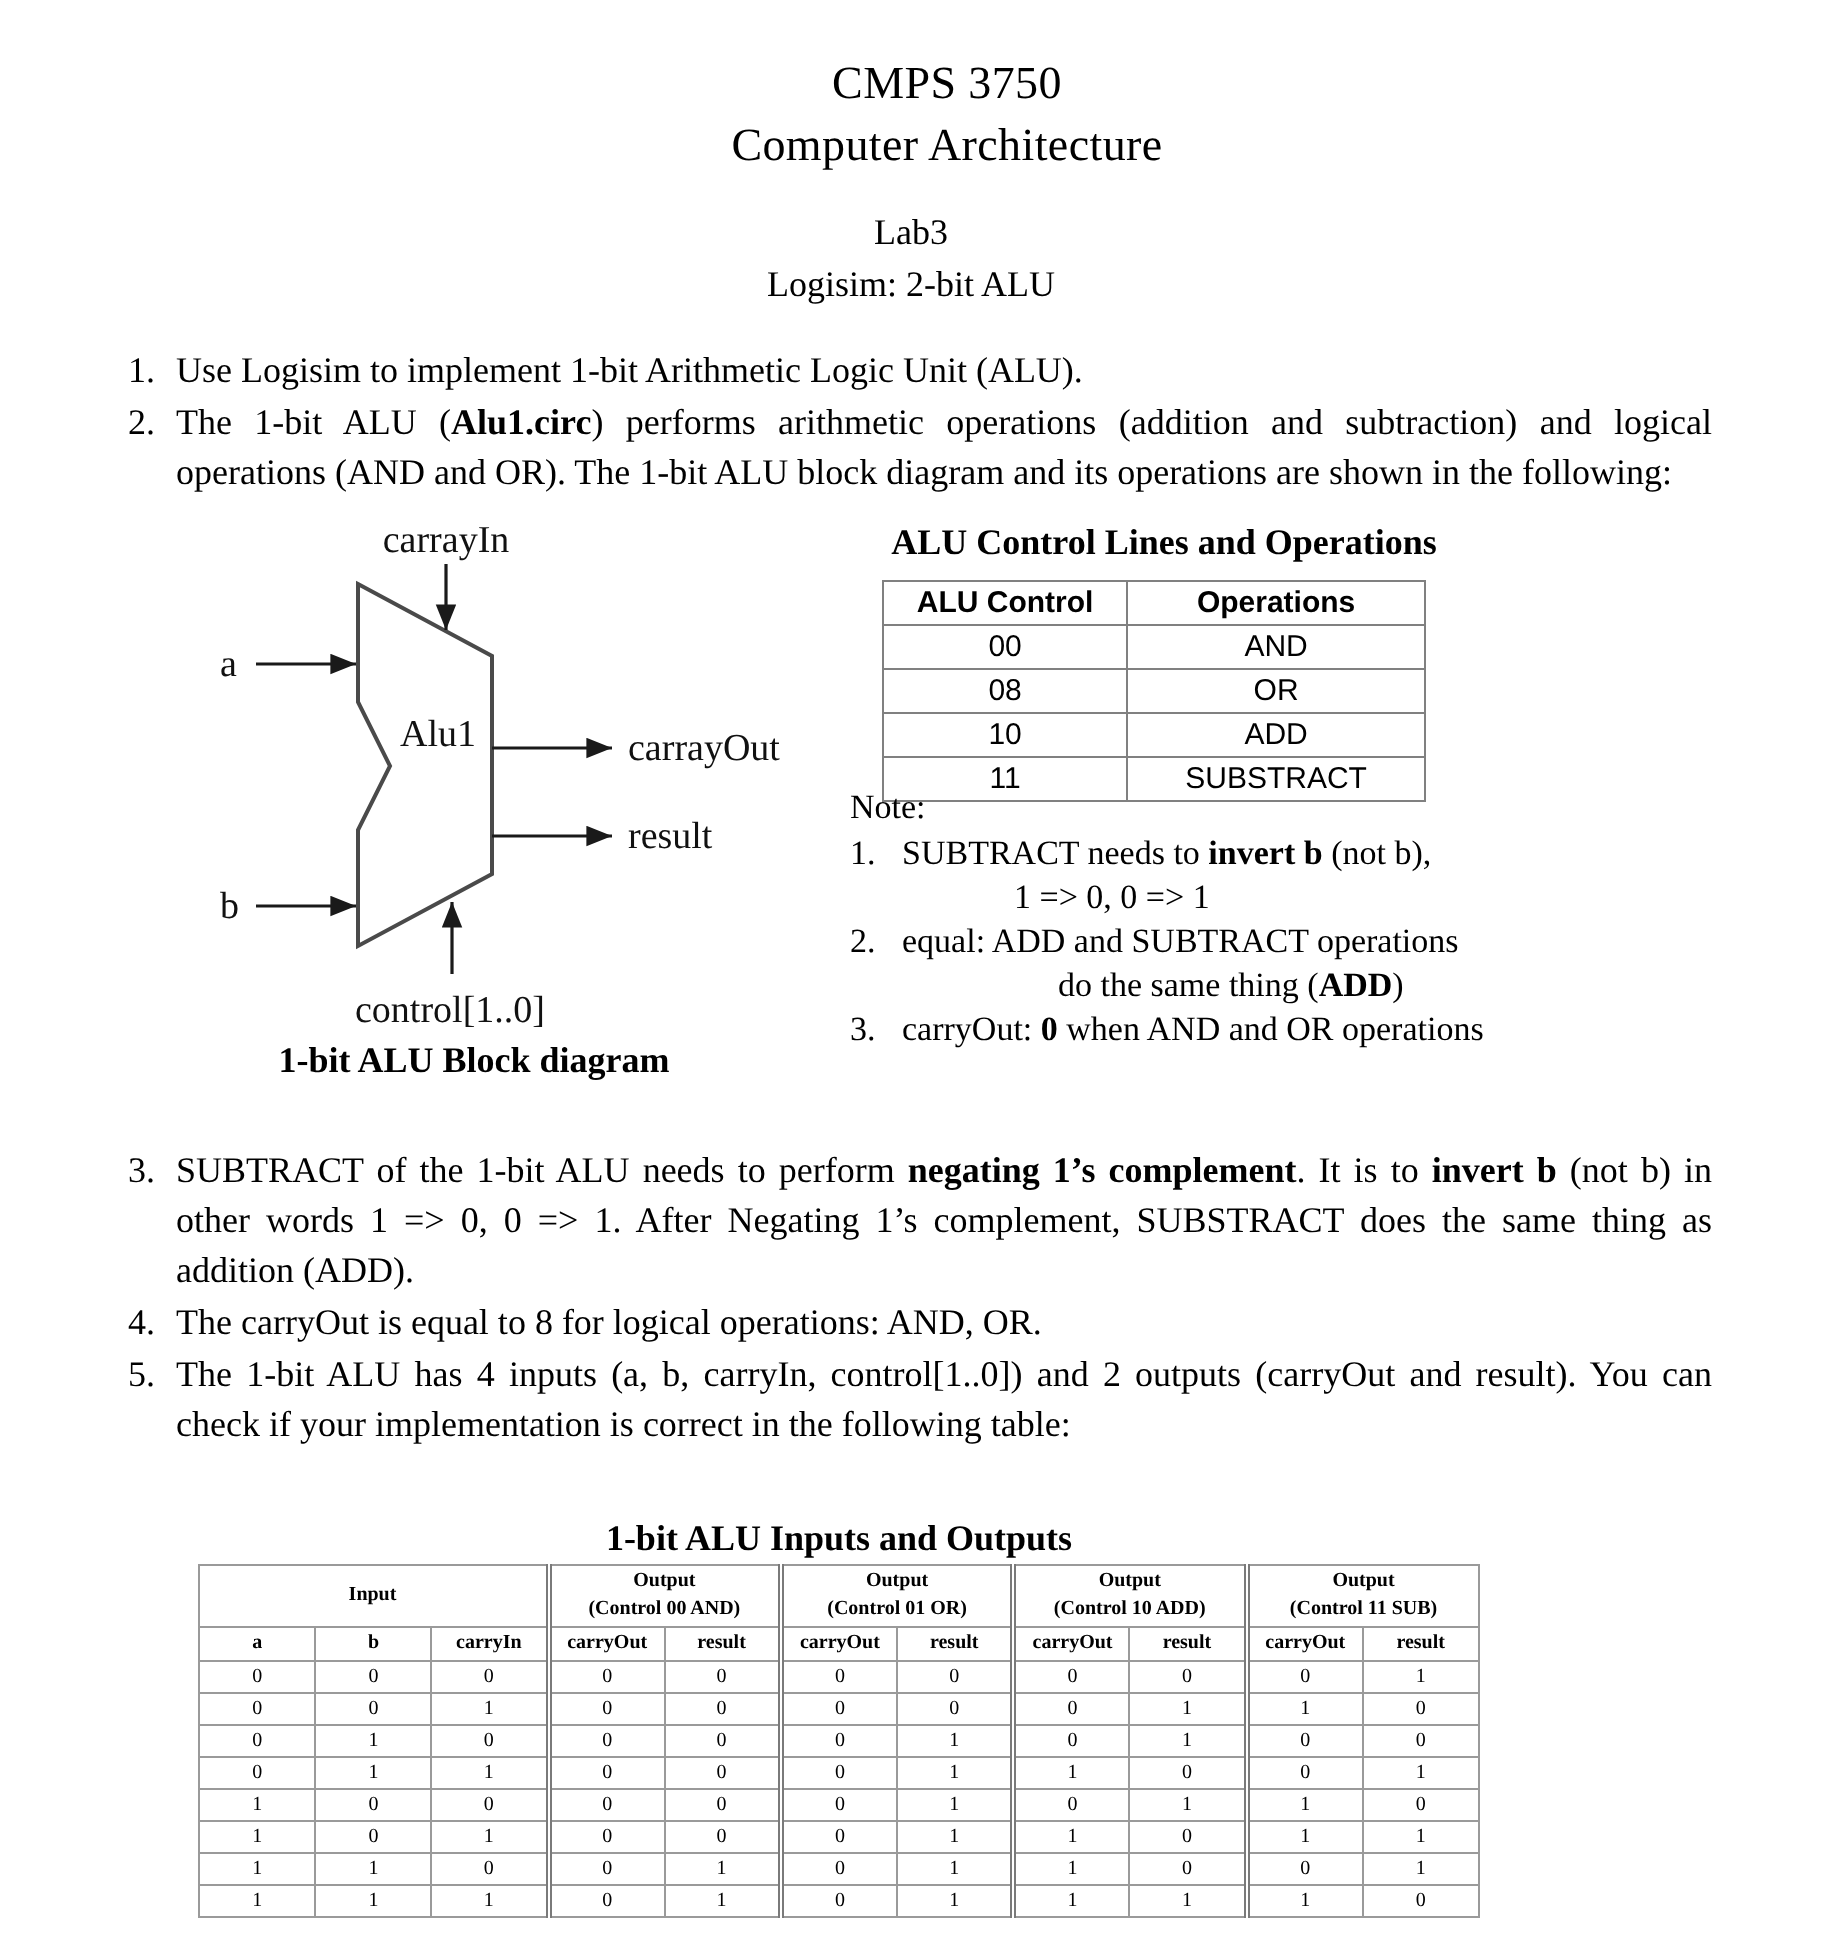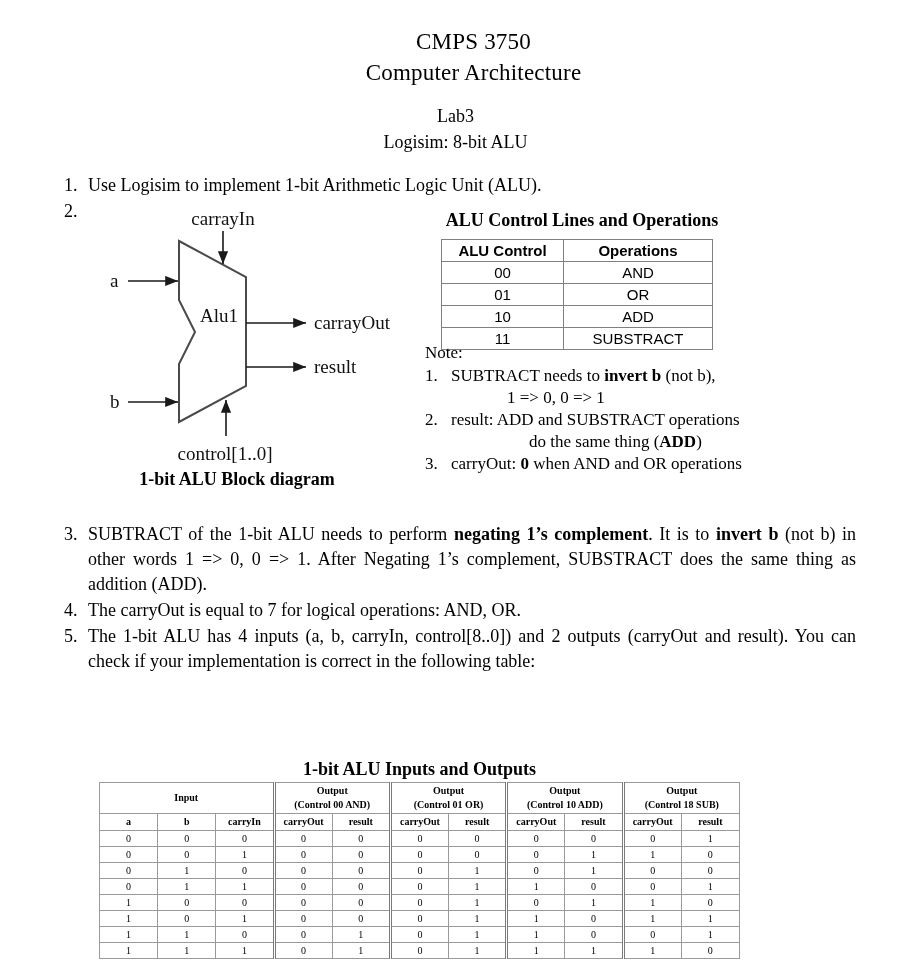--- a/index.html
+++ b/index.html
@@ -157,30 +157,31 @@
 </style>
 </head>
 <body>
 
 <div class="title-block">
   <div class="title-line">CMPS 3750</div>
   <div class="title-line">Computer Architecture</div>
 </div>
 <div class="subtitle-block">
   <div class="subtitle-line">Lab3</div>
-  <div class="subtitle-line">Logisim: 8-bit ALU</div>
+  <div class="subtitle-line">Logisim: 2-bit ALU</div>
 </div>
 
 <div class="steps">
   <div class="step">
     <span class="num">1.</span>
     <span>Use Logisim to implement 1-bit Arithmetic Logic Unit (ALU).</span>
   </div>
   <div class="step">
     <span class="num">2.</span>
+    <span>The 1-bit ALU (<b>Alu1.circ</b>) performs arithmetic operations (addition and subtraction) and logical operations (AND and OR). The 1-bit ALU block diagram and its operations are shown in the following:</span>
   </div>
 </div>
 
 <div class="figure-area">
 
   <svg class="alu-svg" width="340" height="270" viewBox="0 0 340 270">
     <defs>
       <marker id="ah" markerWidth="9" markerHeight="9" refX="8" refY="3.2" orient="auto" markerUnits="strokeWidth">
         <path d="M0,0 L8,3.2 L0,6.4 z" fill="#1a1a1a"></path>
       </marker>
@@ -219,21 +220,21 @@
           <th class="c1">ALU Control</th>
           <th class="c2">Operations</th>
         </tr>
       </thead>
       <tbody>
         <tr>
           <td>00</td>
           <td>AND</td>
         </tr>
         <tr>
-          <td>01</td>
+          <td>08</td>
           <td>OR</td>
         </tr>
         <tr>
           <td>10</td>
           <td>ADD</td>
         </tr>
         <tr>
           <td>11</td>
           <td>SUBSTRACT</td>
         </tr>
@@ -245,43 +246,43 @@
     <div class="note-label">Note:</div>
 
     <div class="note-item">
       <span class="nnum">1.</span>
       <span>SUBTRACT needs to <b>invert b</b> (not b),</span>
       <span class="note-sub">1 =&gt; 0, 0 =&gt; 1</span>
     </div>
 
     <div class="note-item">
       <span class="nnum">2.</span>
-      <span>result: ADD and SUBSTRACT operations</span>
+      <span>equal: ADD and SUBTRACT operations</span>
       <span class="note-sub2">do the same thing (<b>ADD</b>)</span>
     </div>
 
     <div class="note-item">
       <span class="nnum">3.</span>
       <span>carryOut: <b>0</b> when AND and OR operations</span>
     </div>
   </div>
 </div>
 
 <div class="steps">
   <div class="step">
     <span class="num">3.</span>
     <span>SUBTRACT of the 1-bit ALU needs to perform <b>negating 1’s complement</b>. It is to <b>invert b</b> (not b) in other words 1 =&gt; 0, 0 =&gt; 1. After Negating 1’s complement, SUBSTRACT does the same thing as addition (ADD).</span>
   </div>
   <div class="step">
     <span class="num">4.</span>
-    <span>The carryOut is equal to 7 for logical operations: AND, OR.</span>
+    <span>The carryOut is equal to 8 for logical operations: AND, OR.</span>
   </div>
   <div class="step">
     <span class="num">5.</span>
-    <span>The 1-bit ALU has 4 inputs (a, b, carryIn, control[8..0]) and 2 outputs (carryOut and result). You can check if your implementation is correct in the following table:</span>
+    <span>The 1-bit ALU has 4 inputs (a, b, carryIn, control[1..0]) and 2 outputs (carryOut and result). You can check if your implementation is correct in the following table:</span>
   </div>
 </div>
 
 <div class="tt-wrap">
   <div class="tt-caption">1-bit ALU Inputs and Outputs</div>
   <table class="tt">
     <thead>
       <tr>
           <th colspan="3" class="hdr-top">
             <div>Input</div>
@@ -293,21 +294,21 @@
           <th colspan="2" class="hdr-top grp">
             <div>Output</div>
             <div>(Control 01 OR)</div>
           </th>
           <th colspan="2" class="hdr-top grp">
             <div>Output</div>
             <div>(Control 10 ADD)</div>
           </th>
           <th colspan="2" class="hdr-top grp">
             <div>Output</div>
-            <div>(Control 18 SUB)</div>
+            <div>(Control 11 SUB)</div>
           </th>
         </tr>
       <tr>
           <th class="hdr-sub col-a">a</th>
           <th class="hdr-sub col-b">b</th>
           <th class="hdr-sub col-ci">carryIn</th>
           <th class="hdr-sub col-co grp">carryOut</th>
           <th class="hdr-sub col-r">result</th>
           <th class="hdr-sub col-co grp">carryOut</th>
           <th class="hdr-sub col-r">result</th>

